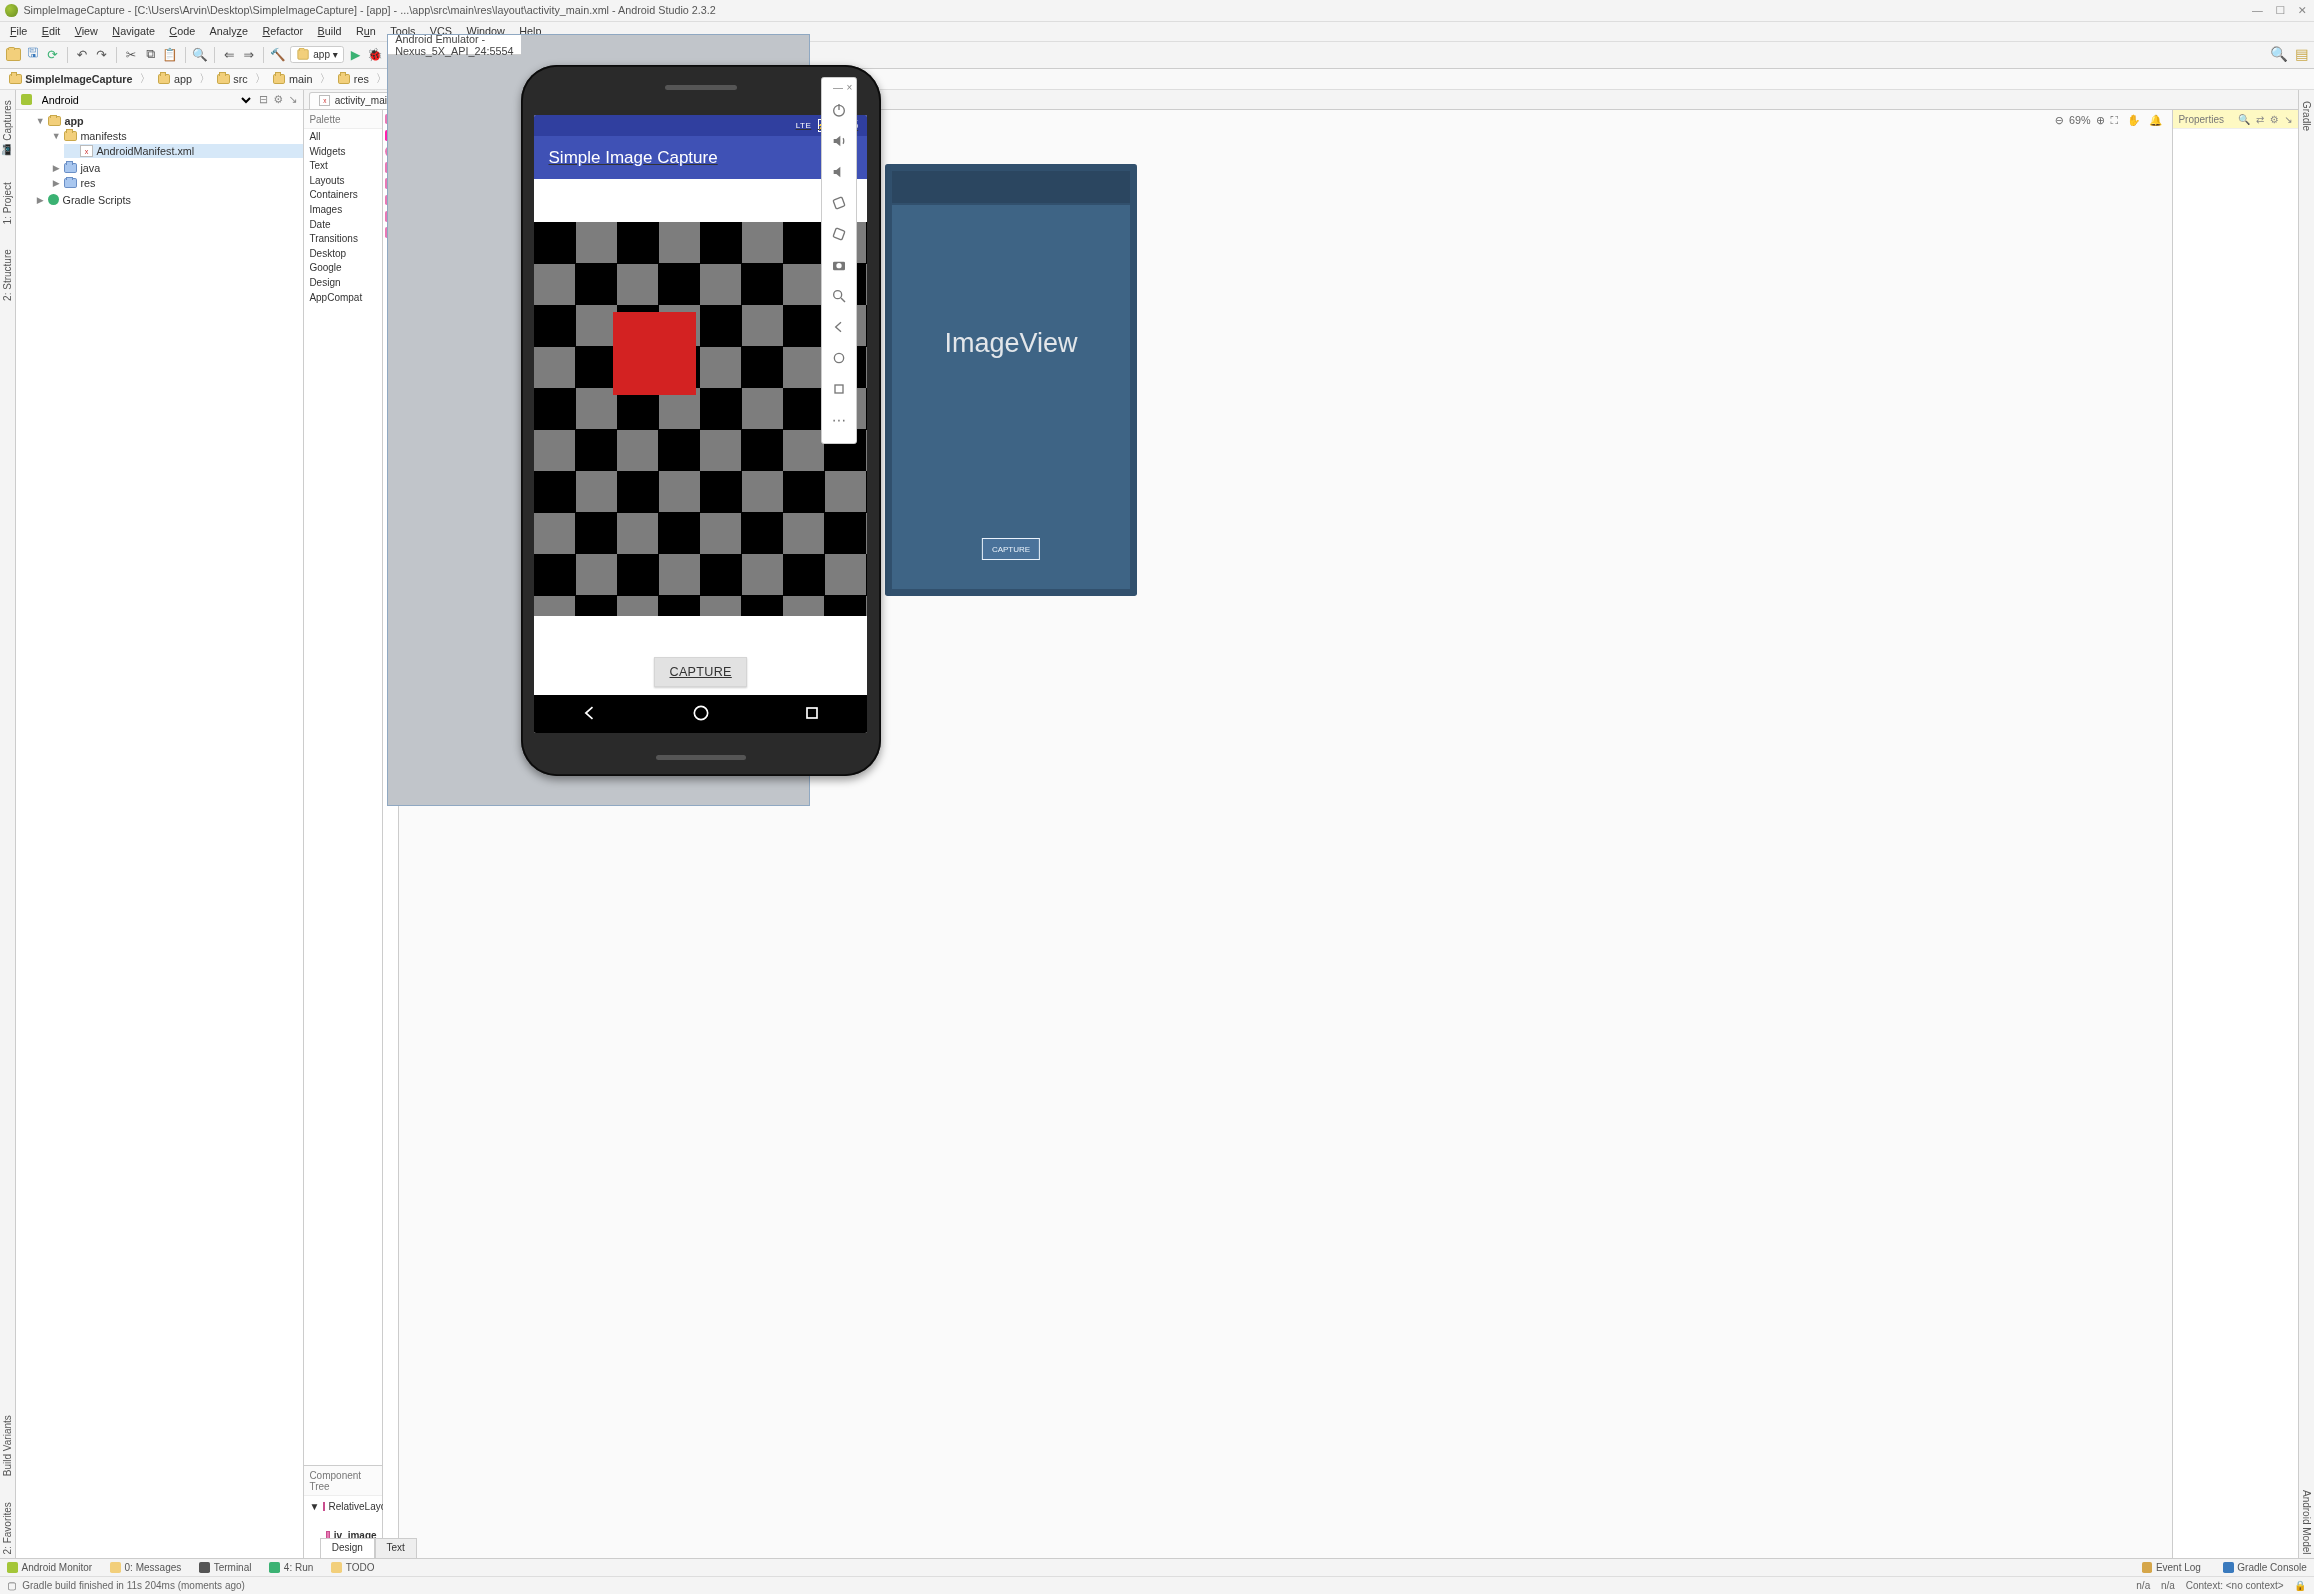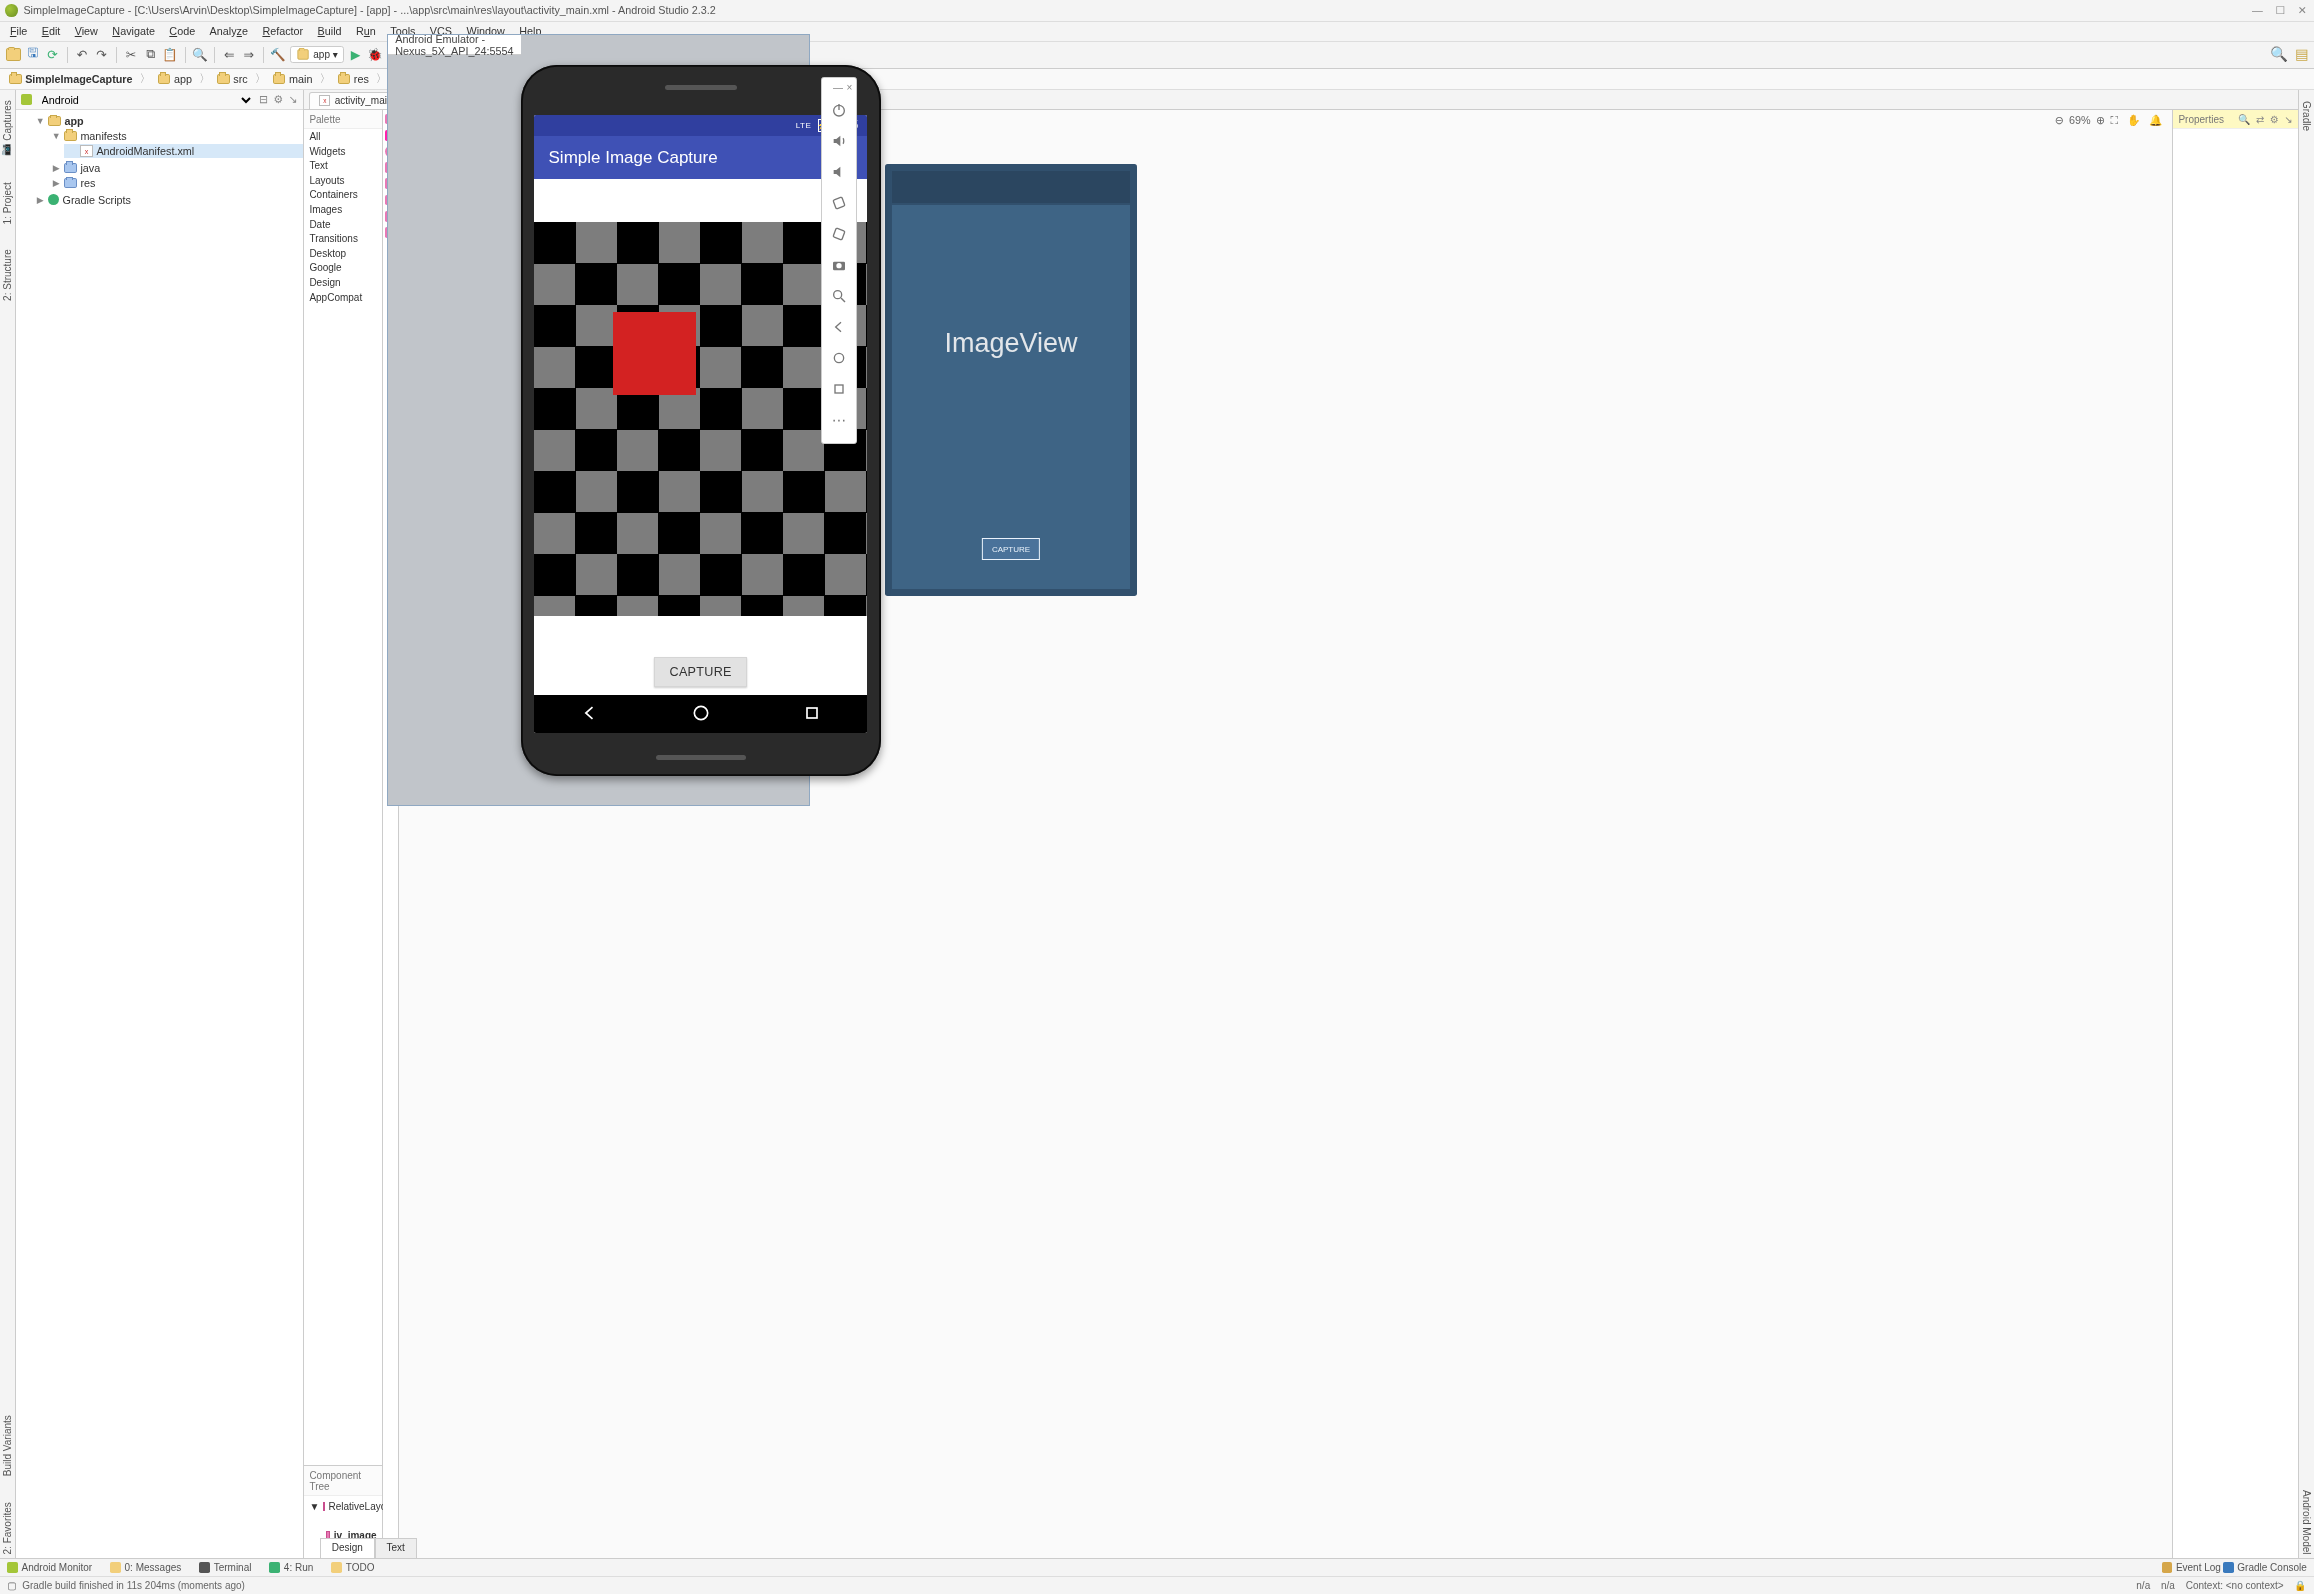--- a/index.html
+++ b/index.html
@@ -108,21 +108,21 @@
   .properties .pr-h{display:flex;align-items:center;padding:3.6px 5.4px;font-size:10px;color:#777;border-bottom:0.9px solid #eee;background:#fef9c3;gap:5.4px;}
   .properties .pr-h .icons{margin-left:auto;display:flex;gap:5.4px;color:#888;}
 
   
   .design-tabs{position:absolute;bottom:36px;left:320px;height:20px;display:flex;z-index:5;}
   .design-tabs .dt{padding:2.7px 10.8px;border:0.9px solid #ccc;border-bottom:none;background:#eee;font-size:10px;}
   .design-tabs .dt.active{background:#fff;}
 
   
   .tool-window-bar{position:absolute;bottom:18px;left:0;right:0;height:18px;background:#f4f4f4;border-top:0.9px solid #ccc;display:flex;align-items:center;padding:0 7.2px;gap:18px;font-size:10px;color:#555;}
-  .tool-window-bar .right{margin-left:auto;display:flex;gap:2px;}
+  .tool-window-bar .right{margin-left:auto;display:flex;gap:22px;}
   .tool-window-bar .twi{display:flex;align-items:center;gap:3.6px;}
   .tool-window-bar .badge{width:10.8px;height:10.8px;border-radius:1.8px;display:inline-block;}
   .status-bar{position:absolute;bottom:0;left:0;right:0;height:18px;background:#f4f4f4;border-top:0.9px solid #ddd;display:flex;align-items:center;padding:0 7.2px;font-size:10px;color:#666;}
   .status-bar .right{margin-left:auto;display:flex;gap:10.8px;align-items:center;}
 
   
   .emu-sidebar{position:absolute;top:77px;left:821px;width:36px;background:#fff;border:0.9px solid #ccc;border-radius:2.7px;z-index:120;display:flex;flex-direction:column;align-items:center;padding:1.8px 0 7.2px;gap:0;}
   .emu-sidebar .es-top{display:flex;gap:3.6px;width:100%;justify-content:flex-end;padding:1.8px 3.6px;}
   .emu-sidebar .es-top span{font-size:10px;color:#888;}
   .emu-sidebar .es-btn{width:32px;height:31px;display:flex;align-items:center;justify-content:center;color:#777;font-size:14.4px;}
@@ -130,21 +130,21 @@
   .emu-sidebar .filled svg{fill:#777;stroke:none;}
 
   
   .emulator{position:absolute;top:34px;left:387px;width:423px;height:772px;background:#c1c5ca;border:0.9px solid #8fa8c2;z-index:100;display:flex;flex-direction:row;}
   .emu-title{height:20px;background:#fff;display:flex;align-items:center;padding:0 7.2px;font-size:10.8px;color:#444;border-bottom:0.9px solid #ccc;}
   .emu-body{flex:1;display:flex;align-items:center;justify-content:center;}
 
   .phone{width:360px;height:711px;background:#2a2a2a;border-radius:36px;position:relative;box-shadow:0 0 0 1.8px #0b0b0b inset, 0 3.6px 9px rgba(0,0,0,.4);} 
   .phone .speaker{position:absolute;top:20px;left:50%;transform:translateX(-50%);width:72px;height:5.4px;background:#555;border-radius:2.7px;}
   .phone .speaker2{position:absolute;bottom:16px;left:50%;transform:translateX(-50%);width:90px;height:4.5px;background:#555;border-radius:2.7px;}
-  .screen{position:absolute;top:50px;left:13.5px;right:13.5px;bottom:43px;background:#fff;border-radius:1.8px;overflow:hidden;display:flex;flex-direction:column;}
+  .screen{position:absolute;top:50px;left:13.5px;right:13.5px;bottom:43px;background:#fff;border-radius:1.8px;overflow:hidden;display:flex;flex-direction:column;text-decoration:underline;}
   .statusb{height:21.6px;background:#303f9f;color:#fff;display:flex;align-items:center;justify-content:flex-end;padding:0 9px;gap:7.2px;font-size:10px;}
   .statusb .time{font-size:12.6px;font-weight:500;}
   .statusb .lte{font-size:8px;letter-spacing:0.5px;}
   .statusb .batt{width:8px;height:12.6px;border:0.9px solid #fff;position:relative;display:flex;align-items:center;justify-content:center;font-size:8px;}
   .statusb .batt::before{content:"";position:absolute;top:-2.7px;left:1.8px;width:3.6px;height:1.8px;background:#fff;}
   .appbar{height:43px;background:#3f51b5;color:#fff;display:flex;align-items:center;padding:0 14.4px;font-size:17px;}
   .app-content{flex:1;background:#fff;display:flex;flex-direction:column;}
   .app-content .gap{height:43px;}
   .imgview{flex:1;position:relative;background:#000;}
   .imgview .check{position:absolute;inset:0;background-image:

